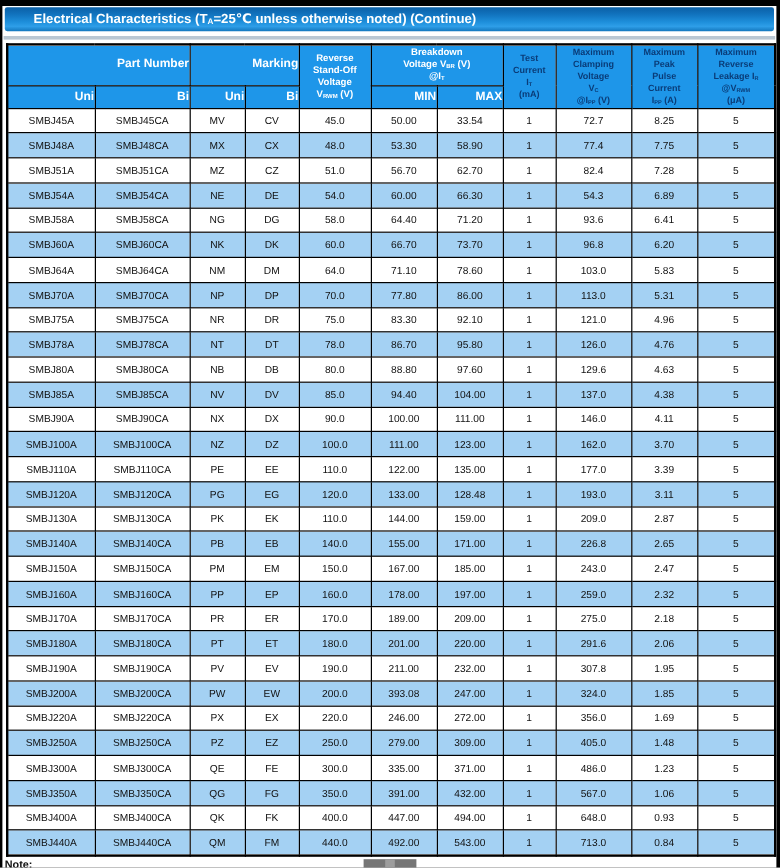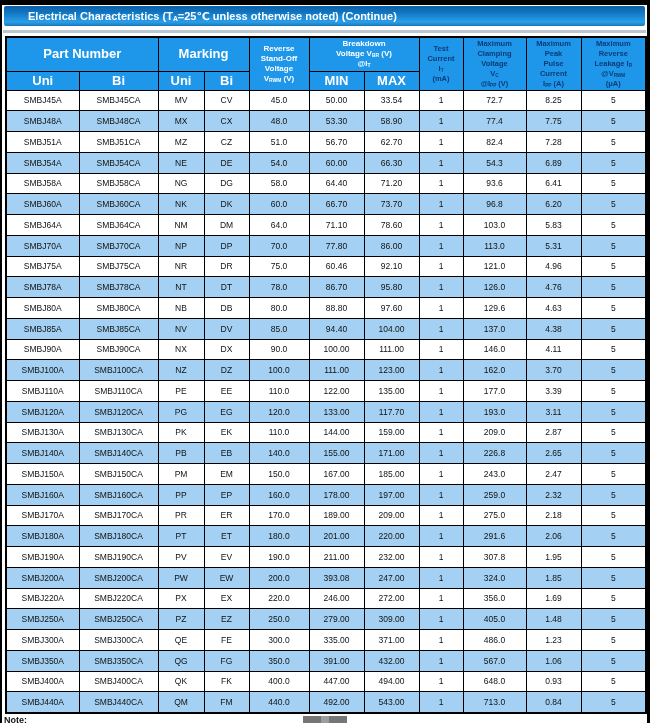--- a/index.html
+++ b/index.html
@@ -35,21 +35,21 @@
   }
   th,td{border:1px solid #000;padding:0;text-align:center;vertical-align:middle;overflow:hidden;}
   thead th{
     background:var(--header-blue,#1E96E9);
     font-weight:bold;font-size:8px;line-height:10px;
   }
   thead tr.h1{height:34px;}
   thead tr.h2{height:19px;}
   thead .w{color:#fff;}
   thead .n{color:var(--navy-text,#0A3C78);font-size:7.5px;}
-  thead .one-line{font-size:13px;}
+  thead .one-line{font-size:10px;text-align:right;}
   tbody td{
     font-size:8.5px;color:#111;height:19.75px;
   }
   tbody tr:nth-child(even){background:var(--stripe-blue,#A4D1F3);}
   sub{font-size:62%;line-height:0;vertical-align:-0.12em;}
   .note{
     font-weight:bold;font-size:9px;color:#111;
     margin:1px 0 0 2px;
   }
   .scroll-thumb{
@@ -210,21 +210,21 @@
           <td>113.0</td>
           <td>5.31</td>
           <td>5</td>
         </tr>
         <tr>
           <td>SMBJ75A</td>
           <td>SMBJ75CA</td>
           <td>NR</td>
           <td>DR</td>
           <td>75.0</td>
-          <td>60.46</td>
+          <td>83.30</td>
           <td>92.10</td>
           <td>1</td>
           <td>121.0</td>
           <td>4.96</td>
           <td>5</td>
         </tr>
         <tr>
           <td>SMBJ78A</td>
           <td>SMBJ78CA</td>
           <td>NT</td>
@@ -302,21 +302,21 @@
           <td>3.39</td>
           <td>5</td>
         </tr>
         <tr>
           <td>SMBJ120A</td>
           <td>SMBJ120CA</td>
           <td>PG</td>
           <td>EG</td>
           <td>120.0</td>
           <td>133.00</td>
-          <td>117.70</td>
+          <td>128.48</td>
           <td>1</td>
           <td>193.0</td>
           <td>3.11</td>
           <td>5</td>
         </tr>
         <tr>
           <td>SMBJ130A</td>
           <td>SMBJ130CA</td>
           <td>PK</td>
           <td>EK</td>

